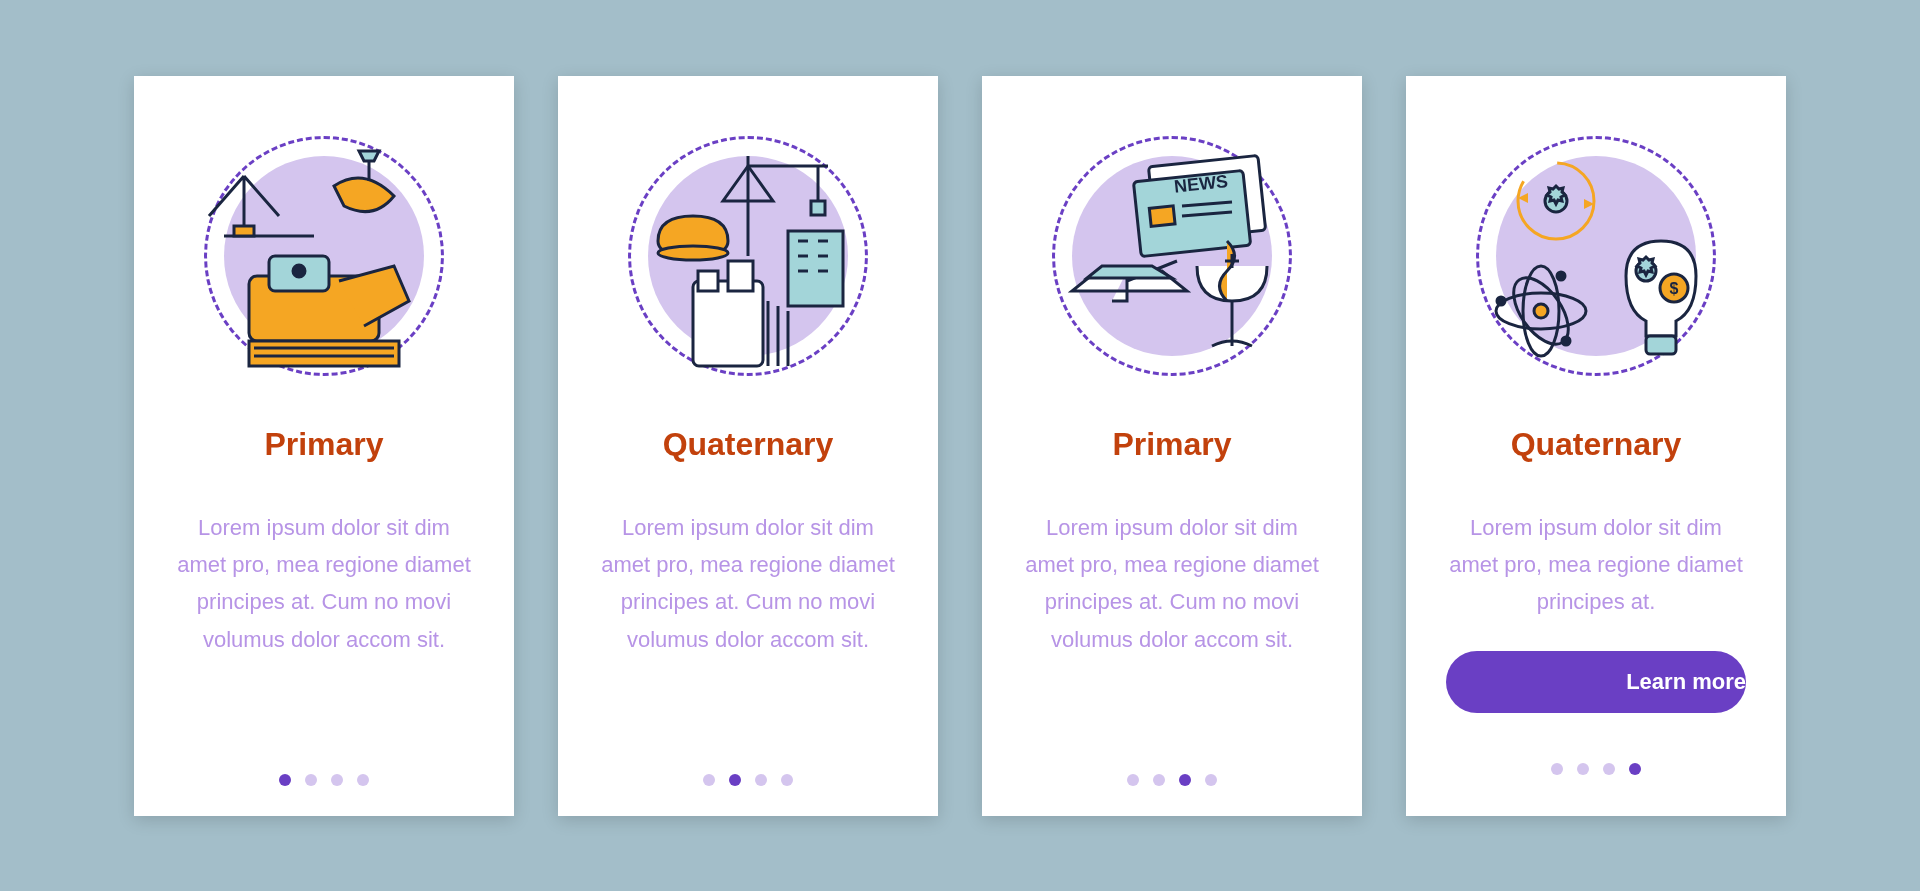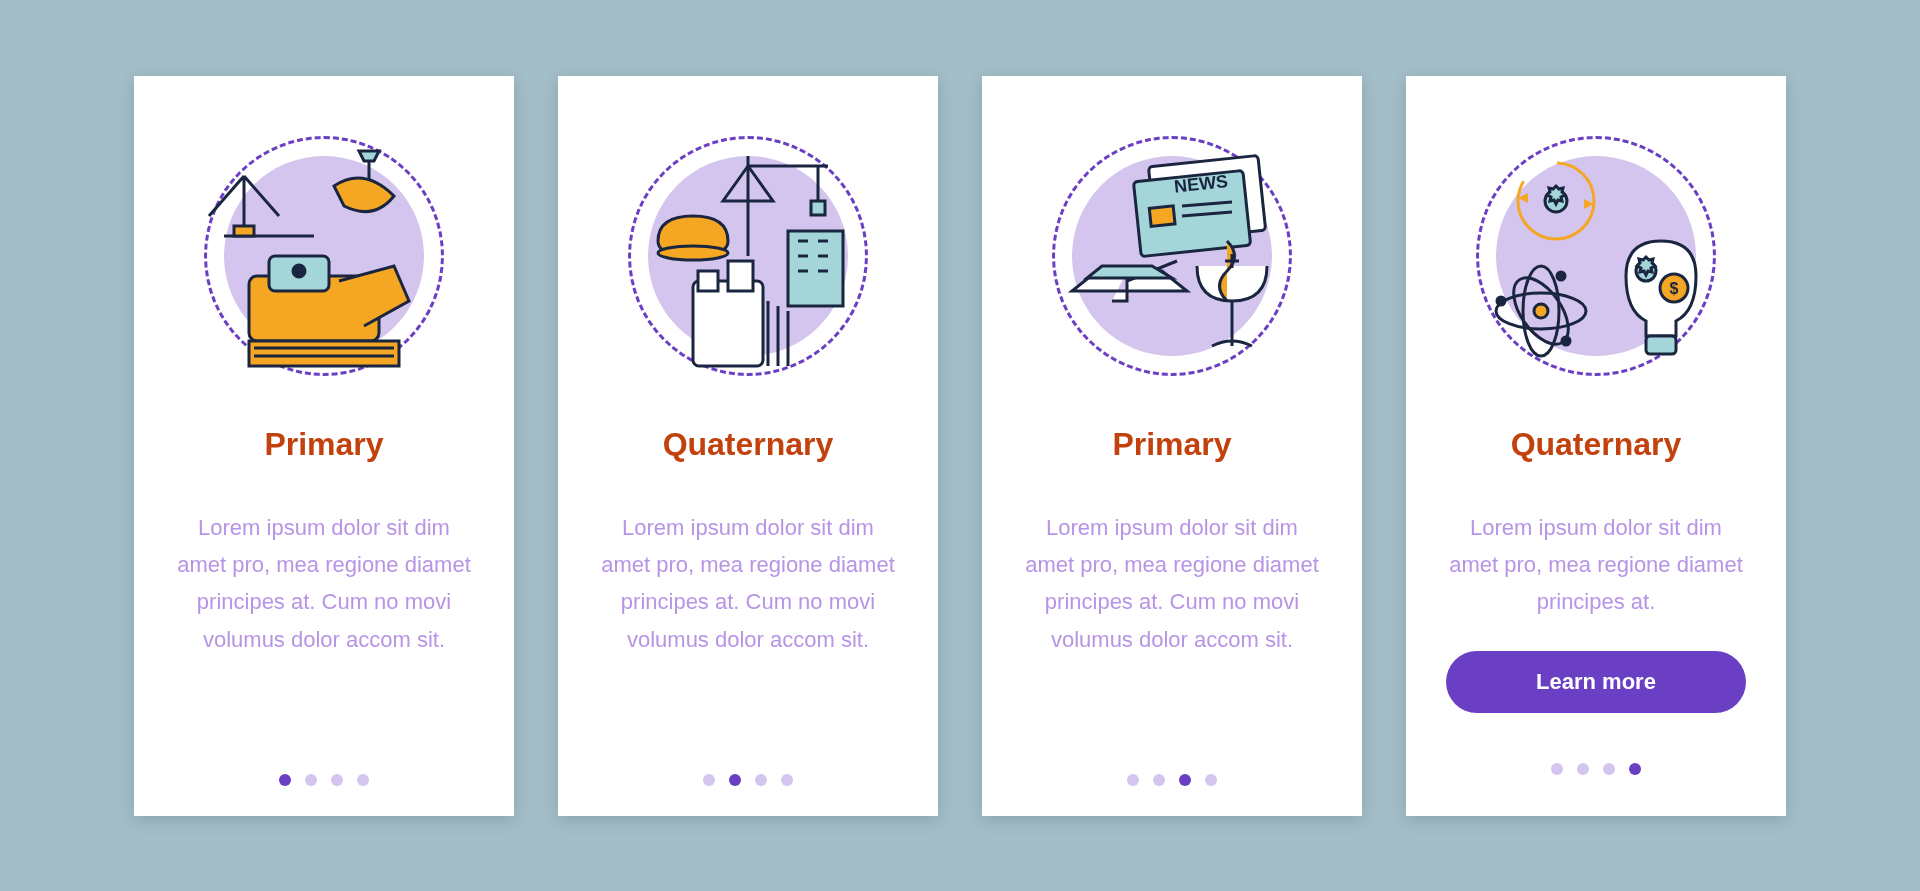--- a/index.html
+++ b/index.html
@@ -75,20 +75,21 @@
     color: #fff;
     font-size: 22px;
     font-weight: bold;
     border: none;
     border-radius: 999px;
     padding: 18px 0;
     width: 100%;
     cursor: pointer;
     margin-top: 10px;
     margin-bottom: 20px;
+    text-align: right;
   }
   .dots {
     display: flex;
     gap: 14px;
     margin-top: auto;
     padding-top: 20px;
   }
   .dot {
     width: 12px;
     height: 12px;

